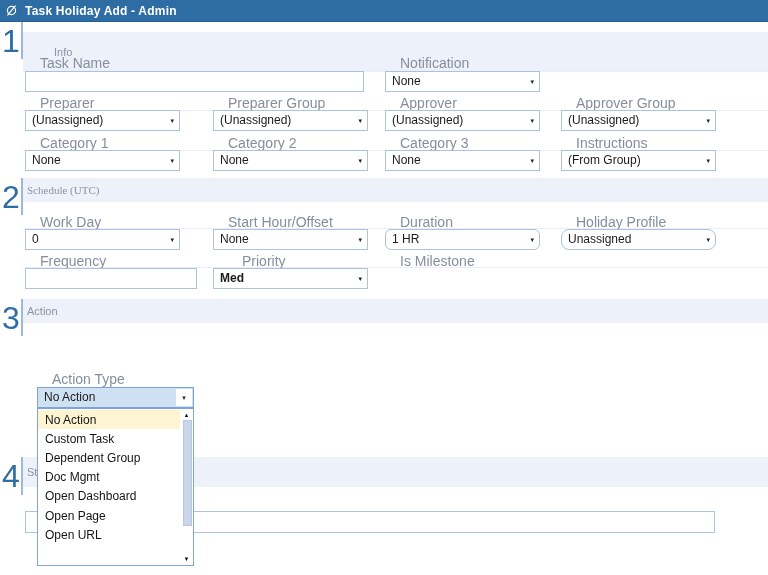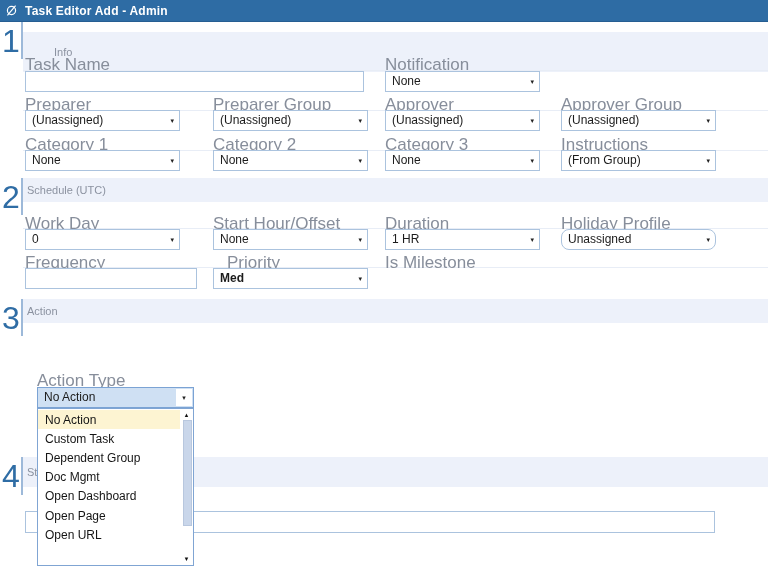--- a/index.html
+++ b/index.html
@@ -11,21 +11,21 @@
   .logo{margin-left:5px;display:flex;align-items:center;}
   .title{color:#fff;font-size:12px;font-weight:600;margin-left:7px;letter-spacing:.2px;}
   
   .secnum{position:absolute;left:0px;width:22px;text-align:center;color:#2f6da5;
           font-size:32px;font-weight:300;line-height:34px;}
   .vline{position:absolute;left:21px;width:2px;background:#9db9d9;}
   .band{position:absolute;left:23px;width:745px;background:#edf1fa;display:flex;align-items:center;}
   .band span{margin-left:4px;color:#8b92a0;font-size:11px;}
   .divider{position:absolute;left:23px;width:745px;height:1px;background:#e8edf6;}
   
-  .flabel{position:absolute;color:#878e9b;font-size:17px;white-space:nowrap;}
+  .flabel{position:absolute;color:#878e9b;font-size:14px;white-space:nowrap;margin-left:15px;}
   .tinput{position:absolute;height:19px;border:1px solid #abc3de;background:#fff;
           font-family:inherit;font-size:12px;color:#1b1b1b;padding:0 5px;outline:none;box-sizing:content-box;}
   .combo{position:absolute;width:153px;height:19px;border:1px solid #abc3de;background:#fff;}
   .cval{position:absolute;left:6px;top:0;line-height:19px;font-size:12px;color:#1b1b1b;white-space:nowrap;}
   .carrow{position:absolute;right:5px;top:0;line-height:19px;font-size:7px;color:#222;}
   .combo.sel{background:#cfe0f3;border-color:#7ba3d4;}
   .combo.sel .arrowbox{position:absolute;right:1px;top:1px;bottom:1px;width:16px;background:#fff;
           display:flex;align-items:center;justify-content:center;font-size:7px;color:#222;}
   
   .ddlist{position:absolute;left:37px;top:408px;width:155px;height:156px;background:#fff;
@@ -44,21 +44,21 @@
 
 <div class="screen">
 
   <div class="titlebar">
     <span class="logo">
       <svg width="13" height="13" viewBox="0 0 14 14">
           <circle cx="7" cy="7" r="4.4" stroke="#fff" fill="none" stroke-width="1.3"></circle>
           <line x1="2.6" y1="12.2" x2="11.4" y2="1.8" stroke="#fff" stroke-width="1.3"></line>
         </svg>
     </span>
-    <span class="title">Task Editor Add - Admin</span>
+    <span class="title">Task Holiday Add - Admin</span>
   </div>
 
   <div class="secnum" style="top:24px;">1</div>
   <div class="vline" style="top:22px;height:37px;"></div>
   <div class="band" style="top:32px;height:40px;padding-left:27px;">
       <span>Info</span>
     </div>
 
   <div class="divider" style="top:70px;"></div>
   <div class="divider" style="top:110px;"></div>
@@ -109,39 +109,39 @@
     <span class="carrow">▾</span>
   </div>
   <div class="flabel" style="left:561px;top:135px;">Instructions</div>
   <div class="combo" style="left:561px;top:150px;">
     <span class="cval">(From Group)</span>
     <span class="carrow">▾</span>
   </div>
 
   <div class="secnum" style="top:180px;">2</div>
   <div class="vline" style="top:178px;height:37px;"></div>
-  <div class="band" style="top:178px;height:24px;">
+  <div class="band" style="top:178px;height:24px;font-family:Liberation Serif, serif;">
       <span>Schedule (UTC)</span>
     </div>
 
   <div class="divider" style="top:228px;"></div>
   <div class="divider" style="top:267px;"></div>
 
   <div class="flabel" style="left:25px;top:214px;">Work Day</div>
   <div class="combo" style="left:25px;top:229px;">
     <span class="cval">0</span>
     <span class="carrow">▾</span>
   </div>
   <div class="flabel" style="left:213px;top:214px;">Start Hour/Offset</div>
   <div class="combo" style="left:213px;top:229px;">
     <span class="cval">None</span>
     <span class="carrow">▾</span>
   </div>
   <div class="flabel" style="left:385px;top:214px;">Duration</div>
-  <div class="combo" style="left:385px;top:229px;">
+  <div class="combo" style="left:385px;top:229px;border-radius:6px;">
     <span class="cval">1 HR</span>
     <span class="carrow">▾</span>
   </div>
   <div class="flabel" style="left:561px;top:214px;">Holiday Profile</div>
   <div class="combo" style="left:561px;top:229px;border-radius:8px;">
     <span class="cval">Unassigned</span>
     <span class="carrow">▾</span>
   </div>
 
   <div class="flabel" style="left:25px;top:253px;">Frequency</div>

